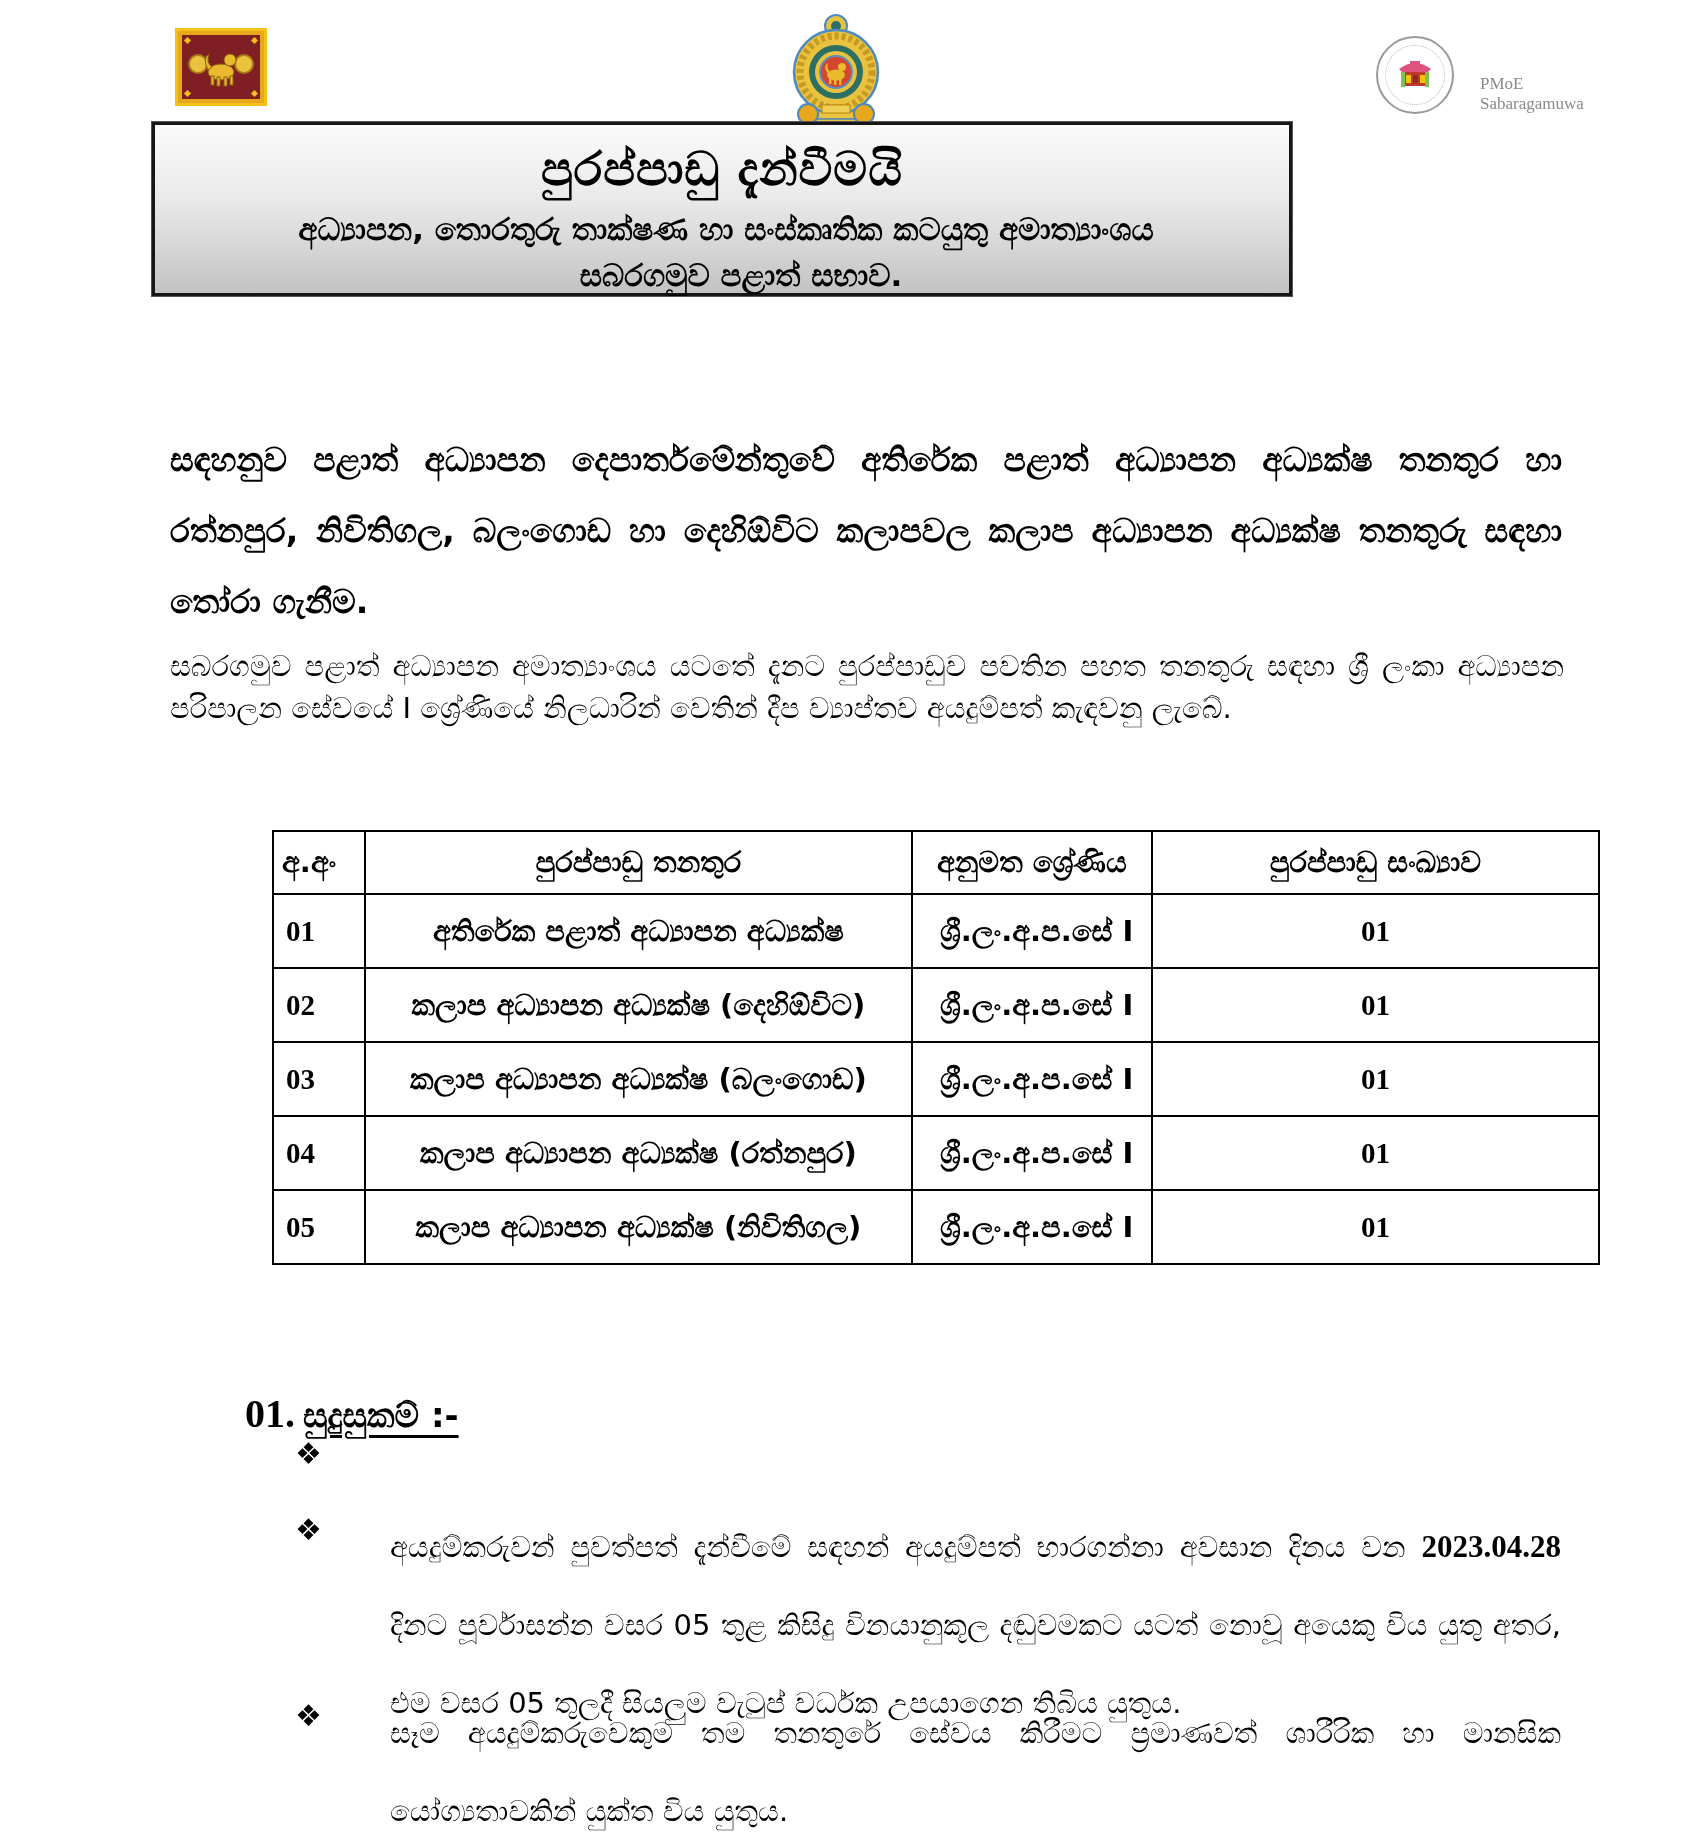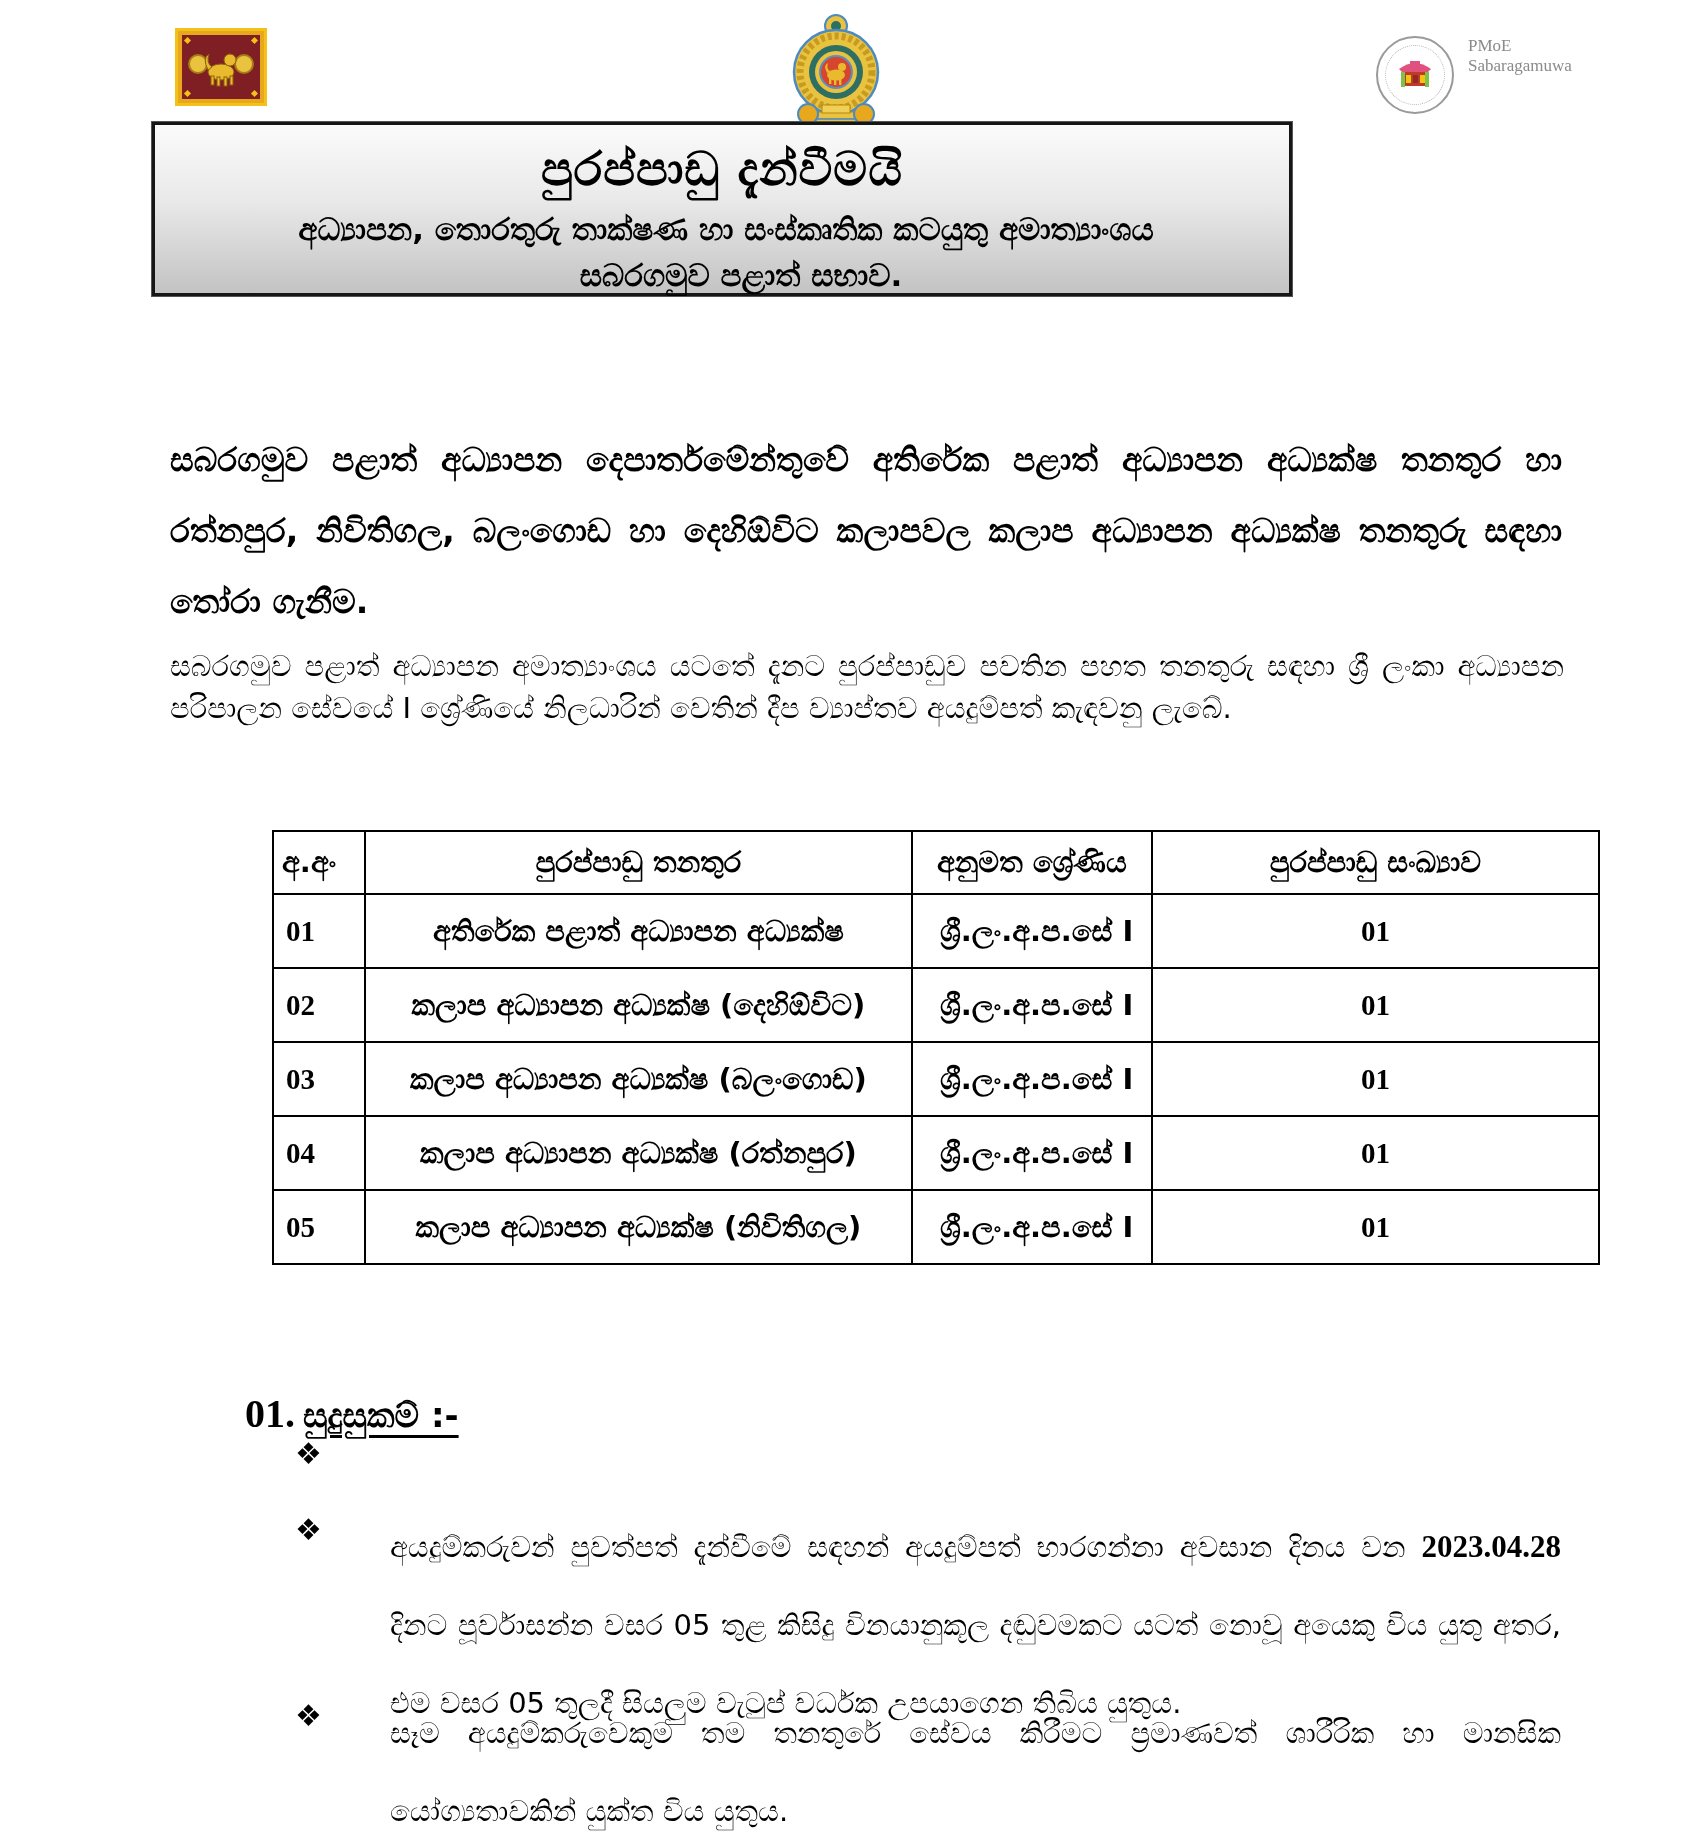--- a/index.html
+++ b/index.html
@@ -2,21 +2,21 @@
 <html><head>
 <meta charset="utf-8">
 <style>
   html,body{margin:0;padding:0;background:#ffffff;}
   body{width:1700px;height:1836px;font-family:"DejaVu Sans",sans-serif;color:#000;}
   #page{position:relative;width:1700px;height:1836px;background:#fff;overflow:hidden;}
 
   
   .flag{position:absolute;left:175px;top:28px;}
   .emblem{position:absolute;left:786px;top:12px;}
-  .seal{position:absolute;left:1376px;top:36px;display:flex;align-items:flex-start;gap:14px;}
+  .seal{position:absolute;left:1376px;top:36px;display:flex;align-items:flex-end;gap:26px;}
   .seal-circle{width:74px;height:74px;border-radius:50%;border:2px solid #9a9a9a;
     display:flex;align-items:center;justify-content:center;position:relative;background:#fff;}
   .seal-circle::before{content:"";position:absolute;inset:7px;border-radius:50%;border:1px dotted #b5b5b5;}
   .seal-text{font-family:"Liberation Serif",serif;color:#8a8a8a;font-size:17px;line-height:20px;}
 
   
   .title-box{position:absolute;left:152px;top:122px;width:1134px;height:168px;
     border:3px solid #161616;outline:1px solid #555;
     background:linear-gradient(180deg,#fbfbfb 0%,#e9e9e9 45%,#c3c3c3 100%);
     text-align:center;}
@@ -133,21 +133,21 @@
       <div>Sabaragamuwa</div>
     </div>
   </div>
 
   <div class="title-box">
     <div class="title-line1">පුරප්පාඩු දැන්වීමයි</div>
     <div class="title-line2">අධ්‍යාපන, තොරතුරු තාක්ෂණ හා සංස්කෘතික කටයුතු අමාත්‍යාංශය</div>
     <div class="title-line3">සබරගමුව පළාත් සභාව.</div>
   </div>
 
-  <div class="intro-bold">සබරගමුව පළාත් අධ්‍යාපන දෙපාර්තමේන්තුවේ අතිරේක පළාත් අධ්‍යාපන අධ්‍යක්ෂ තනතුර හා රත්නපුර, නිවිතිගල, බලංගොඩ හා දෙහිඕවිට කලාපවල කලාප අධ්‍යාපන අධ්‍යක්ෂ තනතුරු සඳහා තෝරා ගැනීම.</div>
+  <div class="intro-bold">සඳහනුව පළාත් අධ්‍යාපන දෙපාර්තමේන්තුවේ අතිරේක පළාත් අධ්‍යාපන අධ්‍යක්ෂ තනතුර හා රත්නපුර, නිවිතිගල, බලංගොඩ හා දෙහිඕවිට කලාපවල කලාප අධ්‍යාපන අධ්‍යක්ෂ තනතුරු සඳහා තෝරා ගැනීම.</div>
 
   <div class="intro-normal">සබරගමුව පළාත් අධ්‍යාපන අමාත්‍යාංශය යටතේ දැනට පුරප්පාඩුව පවතින පහත තනතුරු සඳහා ශ්‍රී ලංකා අධ්‍යාපන පරිපාලන සේවයේ I ශ්‍රේණියේ නිලධාරින් වෙතින් දීප ව්‍යාප්තව අයදුම්පත් කැඳවනු ලැබේ.</div>
 
   <table class="vacancy-table">
     <colgroup>
       <col class="col-no">
         <col class="col-post">
         <col class="col-grade">
         <col class="col-count">
     </colgroup>

